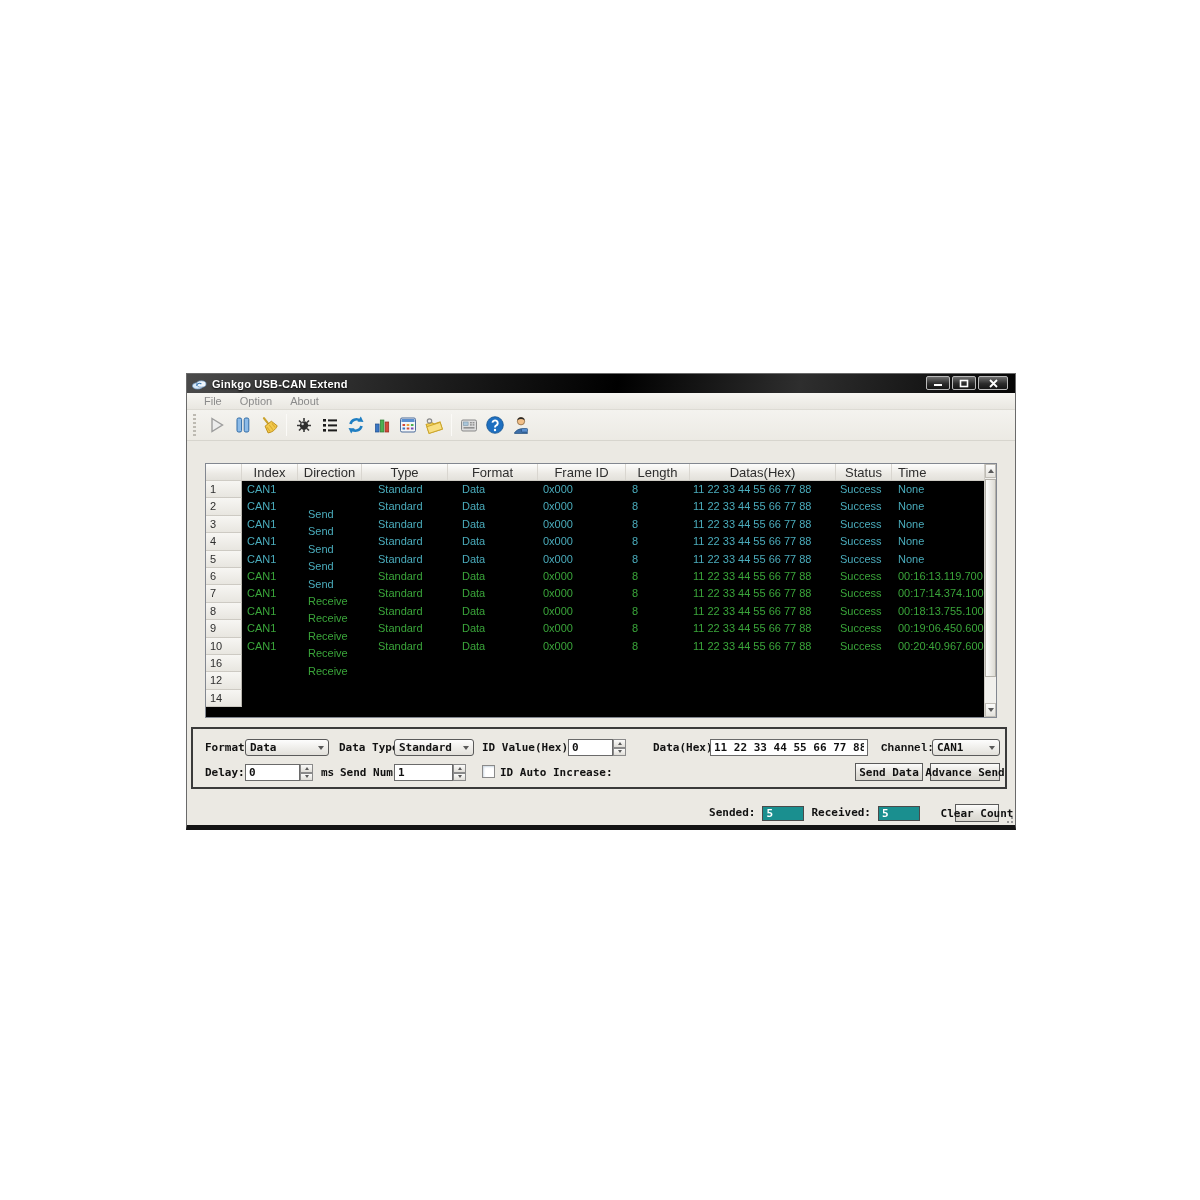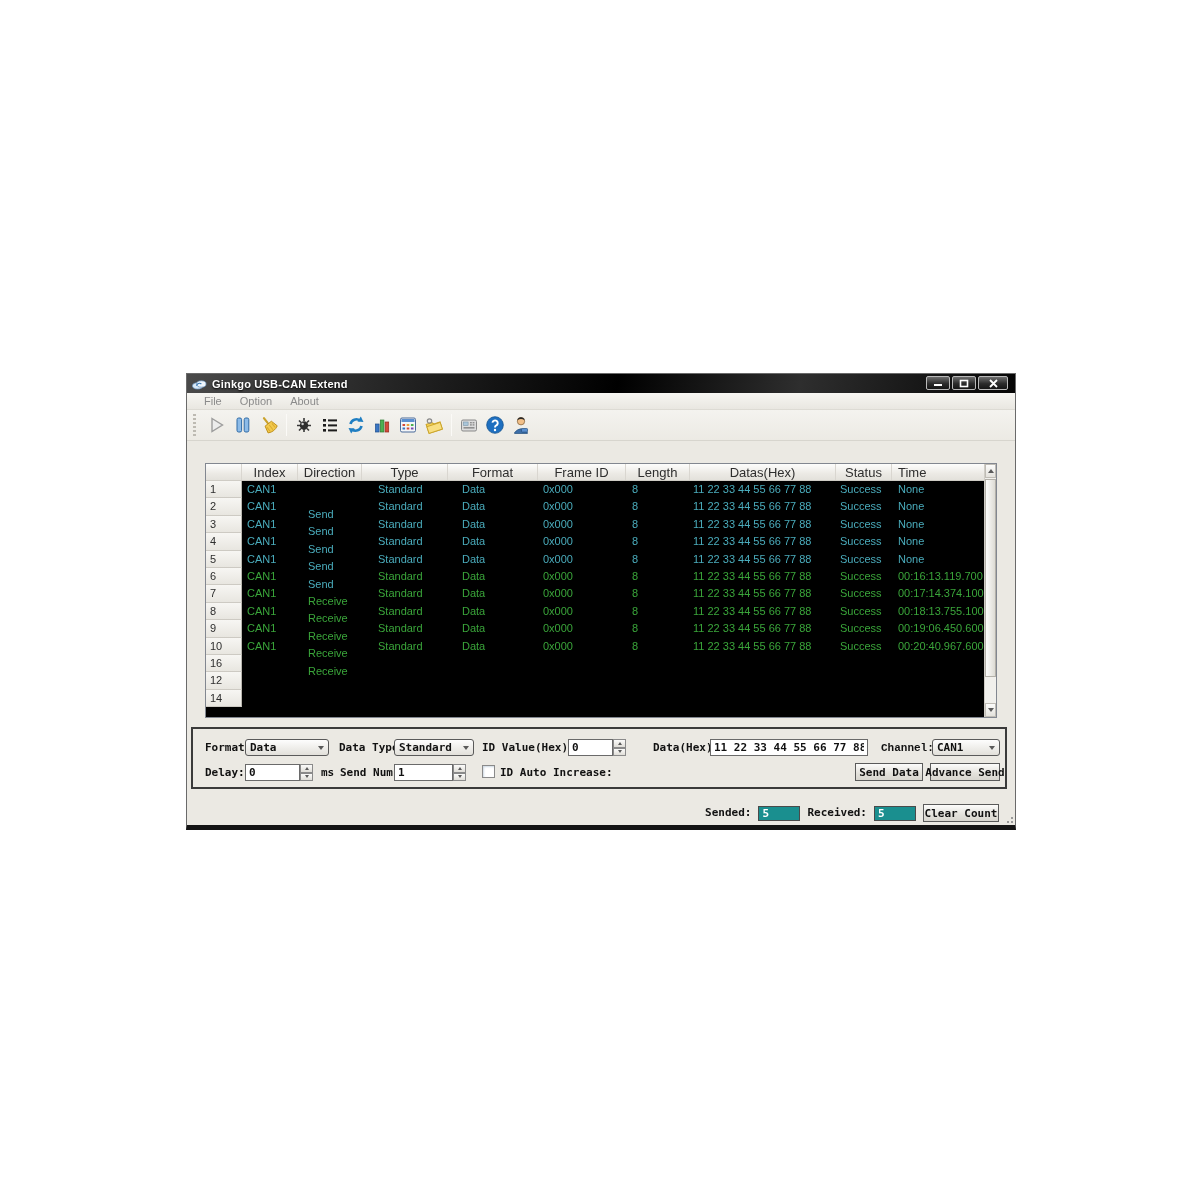--- a/index.html
+++ b/index.html
@@ -105,21 +105,21 @@
     background:linear-gradient(180deg,#fcfcfb,#e3e1db 60%,#d8d6cf);
     font-family:"DejaVu Sans Mono",monospace;font-weight:bold;font-size:11px;color:#111;
     display:flex;align-items:center;justify-content:center;white-space:nowrap;}
 
   
   .statusrow{position:absolute;right:16px;top:429px;height:20px;display:flex;align-items:center;gap:7px;}
   .statusrow .ctl-label{position:static;}
   .counter{width:42px;height:15px;background:var(--counter,#1a8f8f);border:1px solid #4a4a4a;
     color:#fff;font-family:"DejaVu Sans Mono",monospace;font-weight:bold;font-size:11px;
     line-height:13px;padding-left:3px;}
-  .clearbtn{position:static;width:76px;}
+  .clearbtn{position:static;width:44px;margin-left:28px;}
   .grip{position:absolute;right:2px;bottom:2px;width:9px;height:9px;
     background:
       radial-gradient(circle at 8px 8px,#9a9a9a 1px,transparent 1.2px),
       radial-gradient(circle at 8px 4px,#9a9a9a 1px,transparent 1.2px),
       radial-gradient(circle at 4px 8px,#9a9a9a 1px,transparent 1.2px);}
 </style>
 </head>
 <body>
 
 <div class="window">

